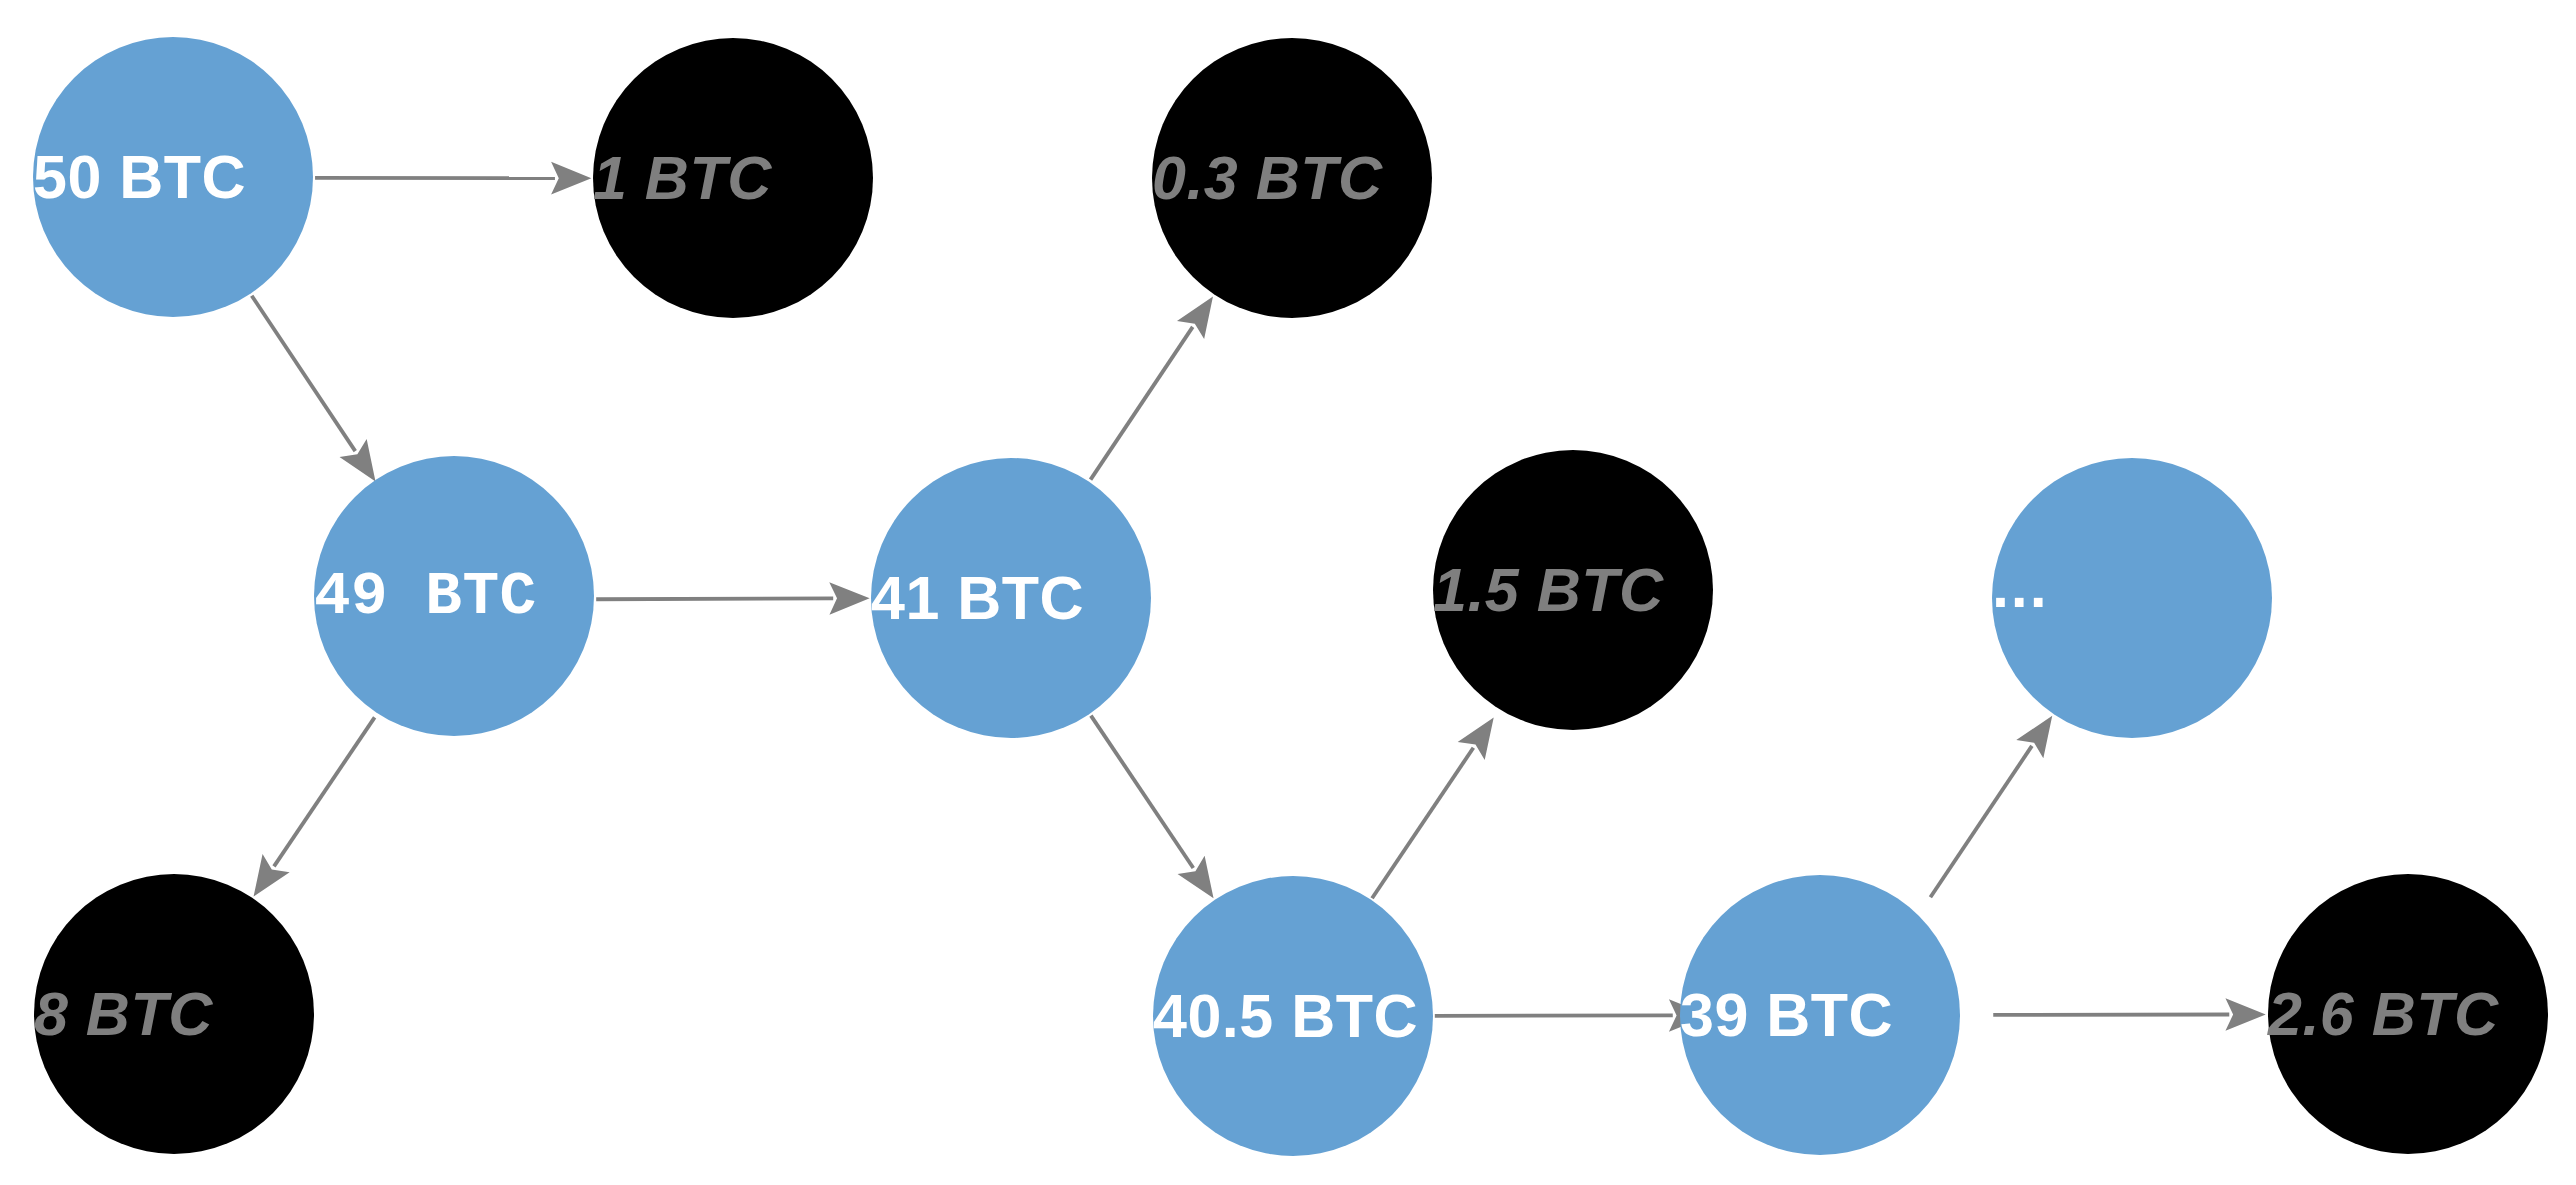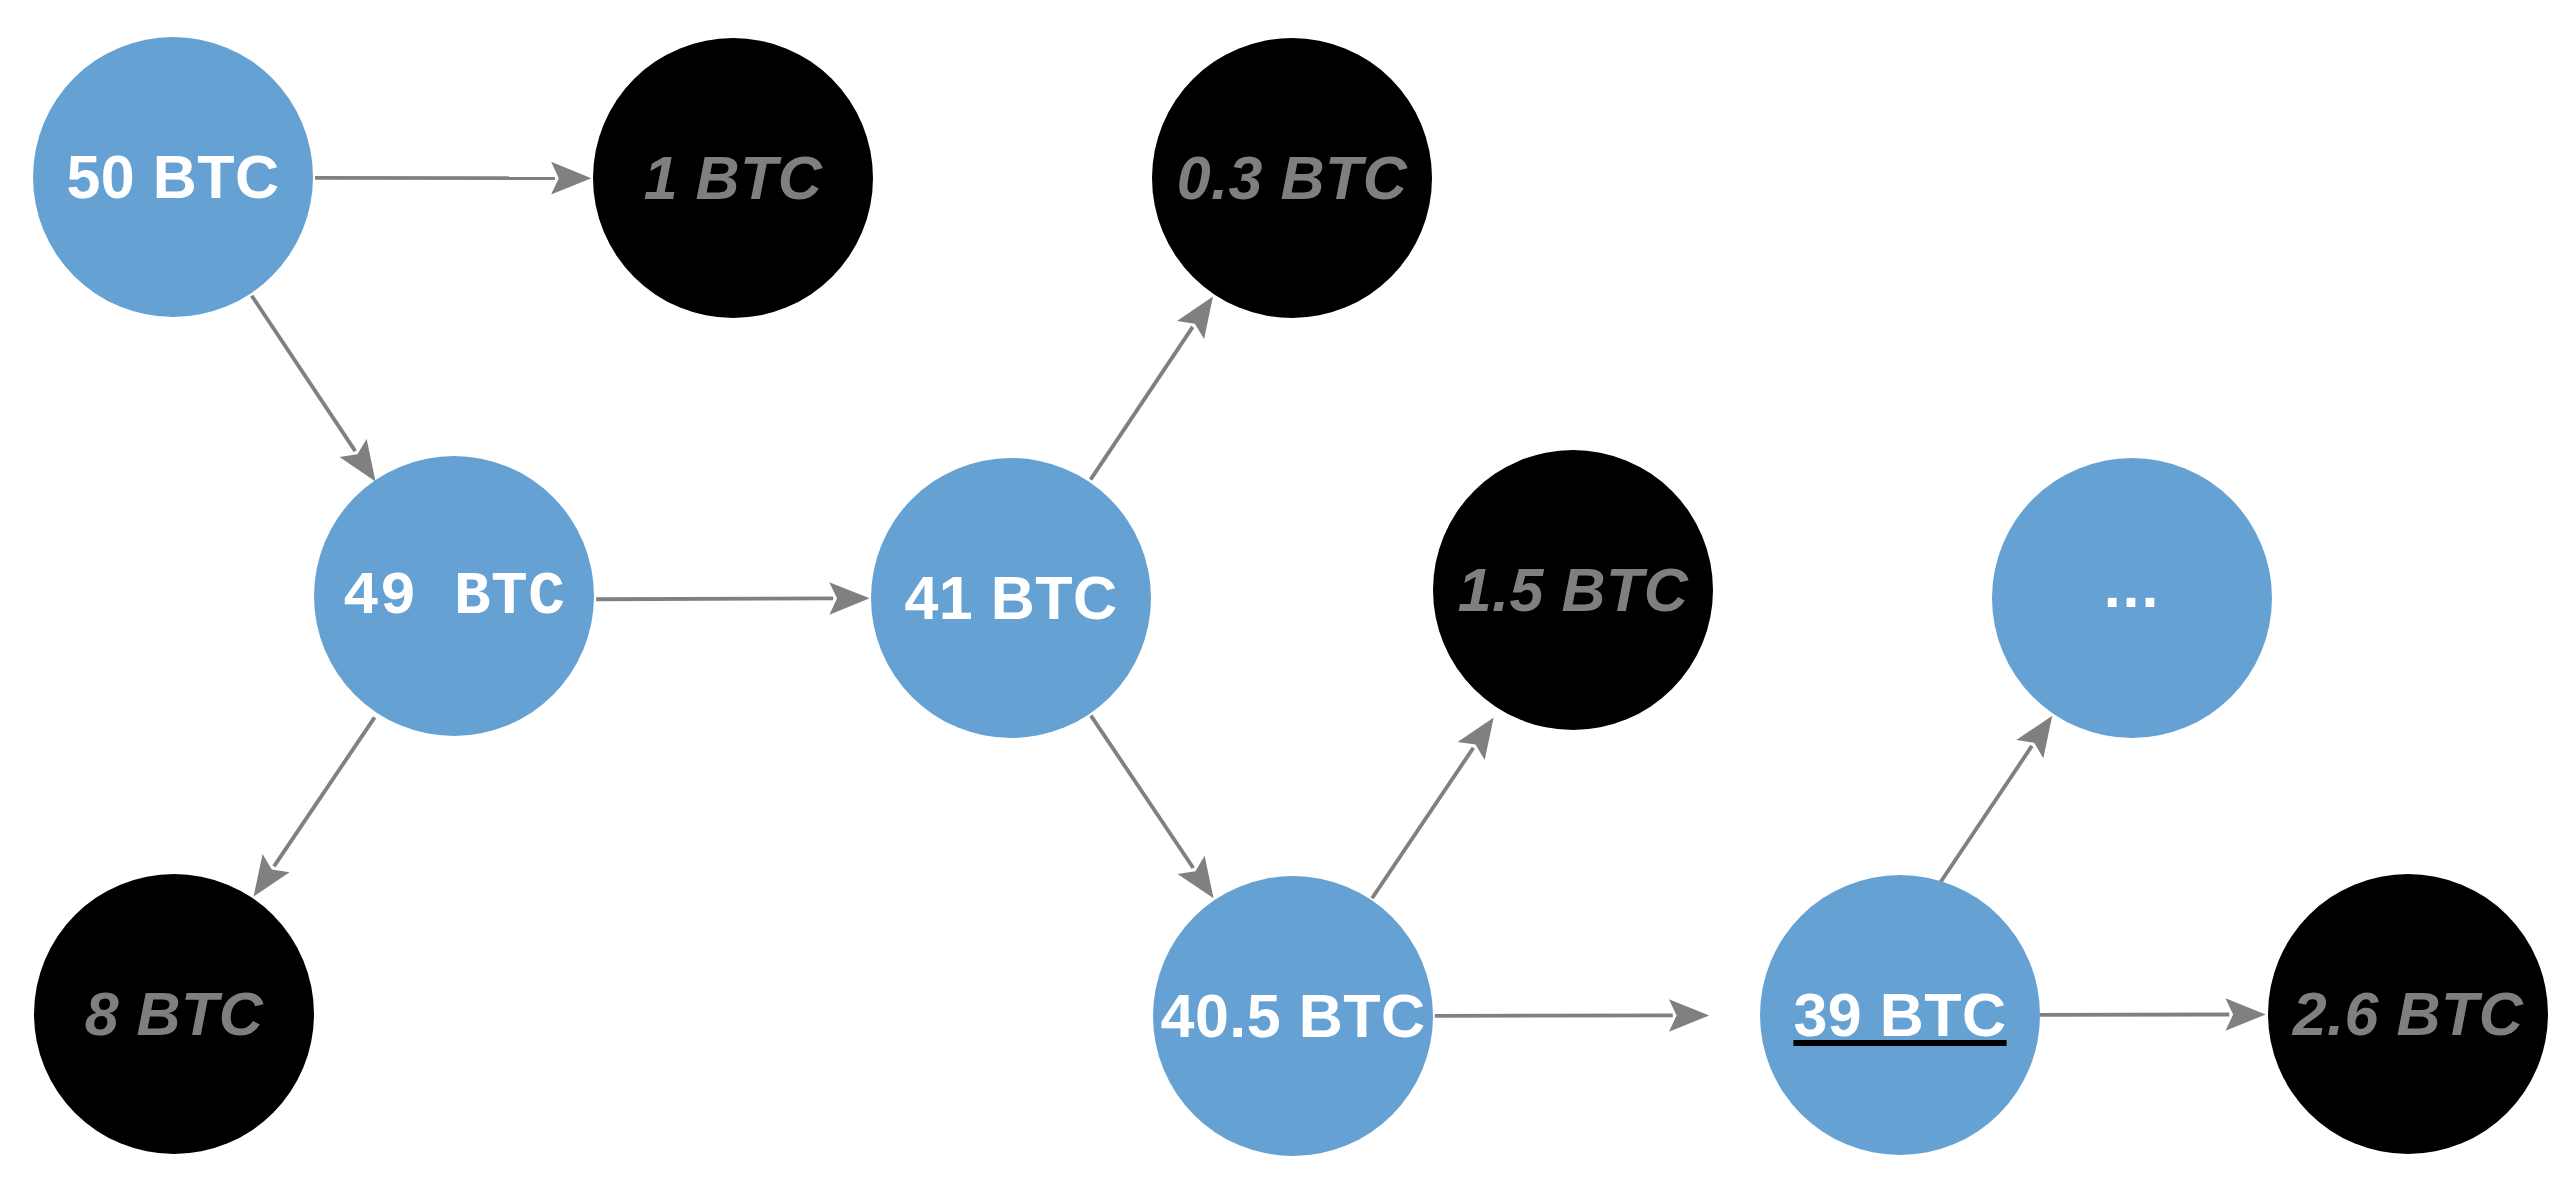--- a/index.html
+++ b/index.html
@@ -24,21 +24,20 @@
     left: 0;
     top: 0;
     width: 2576px;
     height: 1185px;
   }
   .node {
     position: absolute;
     border-radius: 50%;
     display: flex;
     align-items: center;
-    justify-content: center;
     box-sizing: border-box;
     text-align: center;
     line-height: 1;
   }
   .node-label {
     font-weight: bold;
     font-size: 61px;
     letter-spacing: 0.5px;
     white-space: nowrap;
     line-height: 1;
@@ -130,21 +129,21 @@
       </div>
       <div class="node spent ellipsis" style="left: 1992px; top: 458px; width: 280px; height: 280px;">
         <span class="node-label">...</span>
       </div>
       <div class="node unspent" style="left: 34px; top: 874px; width: 280px; height: 280px;">
         <span class="node-label">8 BTC</span>
       </div>
       <div class="node spent" style="left: 1153px; top: 876px; width: 280px; height: 280px;">
         <span class="node-label">40.5 BTC</span>
       </div>
-      <div class="node spent" style="left: 1760px; top: 875px; width: 280px; height: 280px; text-decoration: underline;">
+      <div class="node spent" style="left: 1680px; top: 875px; width: 280px; height: 280px;">
         <span class="node-label">39 BTC</span>
       </div>
       <div class="node unspent" style="left: 2268px; top: 874px; width: 280px; height: 280px;">
         <span class="node-label">2.6 BTC</span>
       </div>
     </div>
 </div>
 
 
 </body></html>

